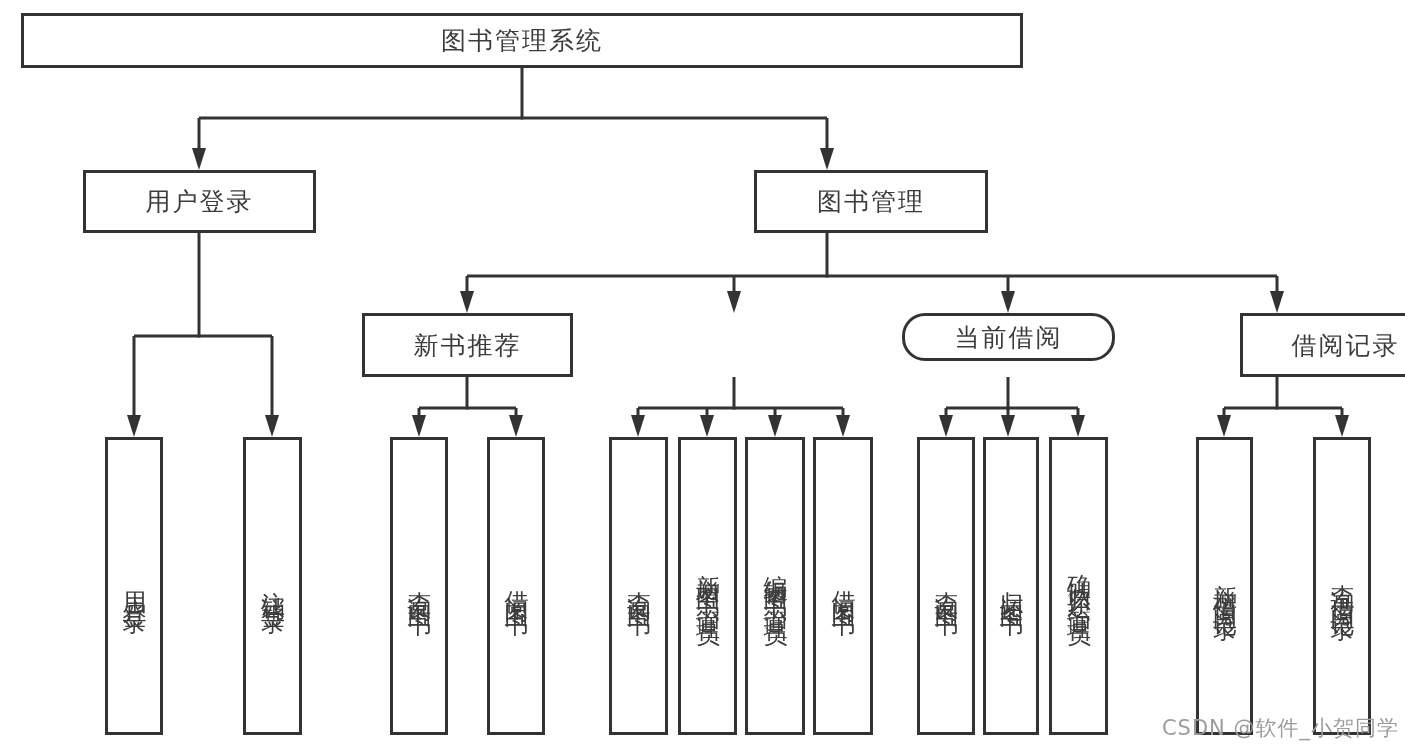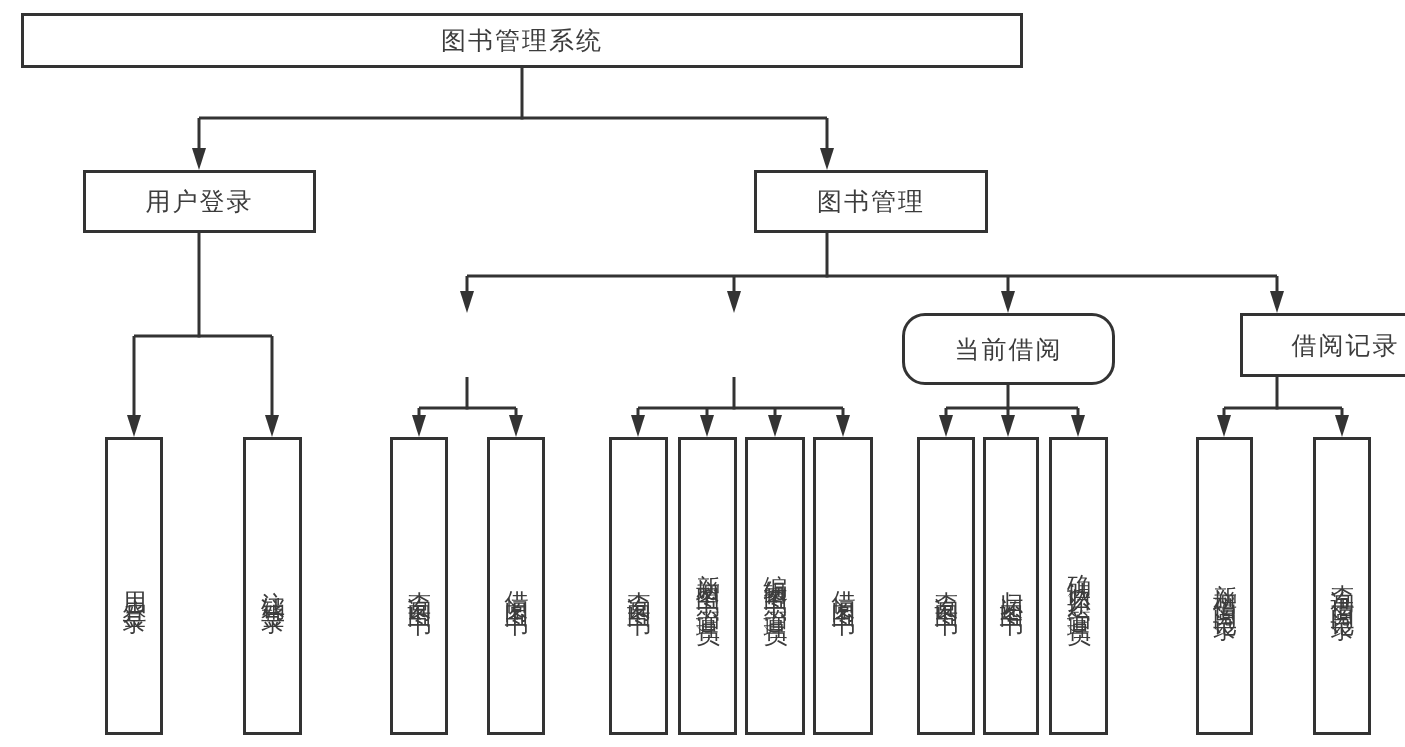--- a/index.html
+++ b/index.html
@@ -114,21 +114,22 @@
       <polygon points="1217,415 1231,415 1224,437" fill="#333333"></polygon>
       <line x1="1342" y1="408" x2="1342" y2="423" stroke="#333333" stroke-width="3"></line>
       <polygon points="1335,415 1349,415 1342,437" fill="#333333"></polygon>
     </svg>
 
   <div class="node node-h" style="left:21px; top:13px; width:1002px; height:55px;">图书管理系统</div>
 
   <div class="node node-h" style="left:83px; top:170px; width:233px; height:63px;">用户登录</div>
   <div class="node node-h" style="left:710px; top:170px; width:234px; height:63px;margin-left:44px;">图书管理</div>
 
-  <div class="node node-h" style="left:902px; top:313px; width:213px; height:72px;border-radius:23px;">当前借阅</div>
+  <div class="node node-h" style="left:362px; top:313px; width:211px; height:64px;">新书推荐</div>
+  <div class="node node-h" style="left:902px; top:313px; width:213px; height:48px;border-radius:23px;">当前借阅</div>
   <div class="node node-h" style="left:1240px; top:313px; width:211px; height:64px;">借阅记录</div>
 
   <div class="node node-v" style="left:105px; top:437px; width:58px; height:298px;">
     <span>用户登录</span>
   </div>
   <div class="node node-v" style="left:243px; top:437px; width:59px; height:298px;">
     <span>注销登录</span>
   </div>
 
   <div class="node node-v" style="left:390px; top:437px; width:58px; height:298px;">
@@ -161,13 +162,14 @@
     <span>确认归还（管理员）</span>
   </div>
 
   <div class="node node-v" style="left:1196px; top:437px; width:57px; height:298px;">
     <span>新增借阅记录</span>
   </div>
   <div class="node node-v" style="left:1313px; top:437px; width:58px; height:298px;">
     <span>查询借阅记录</span>
   </div>
 
+  <div id="watermark">CSDN @软件_小贺同学</div>
 </div>
 
 </body></html>

